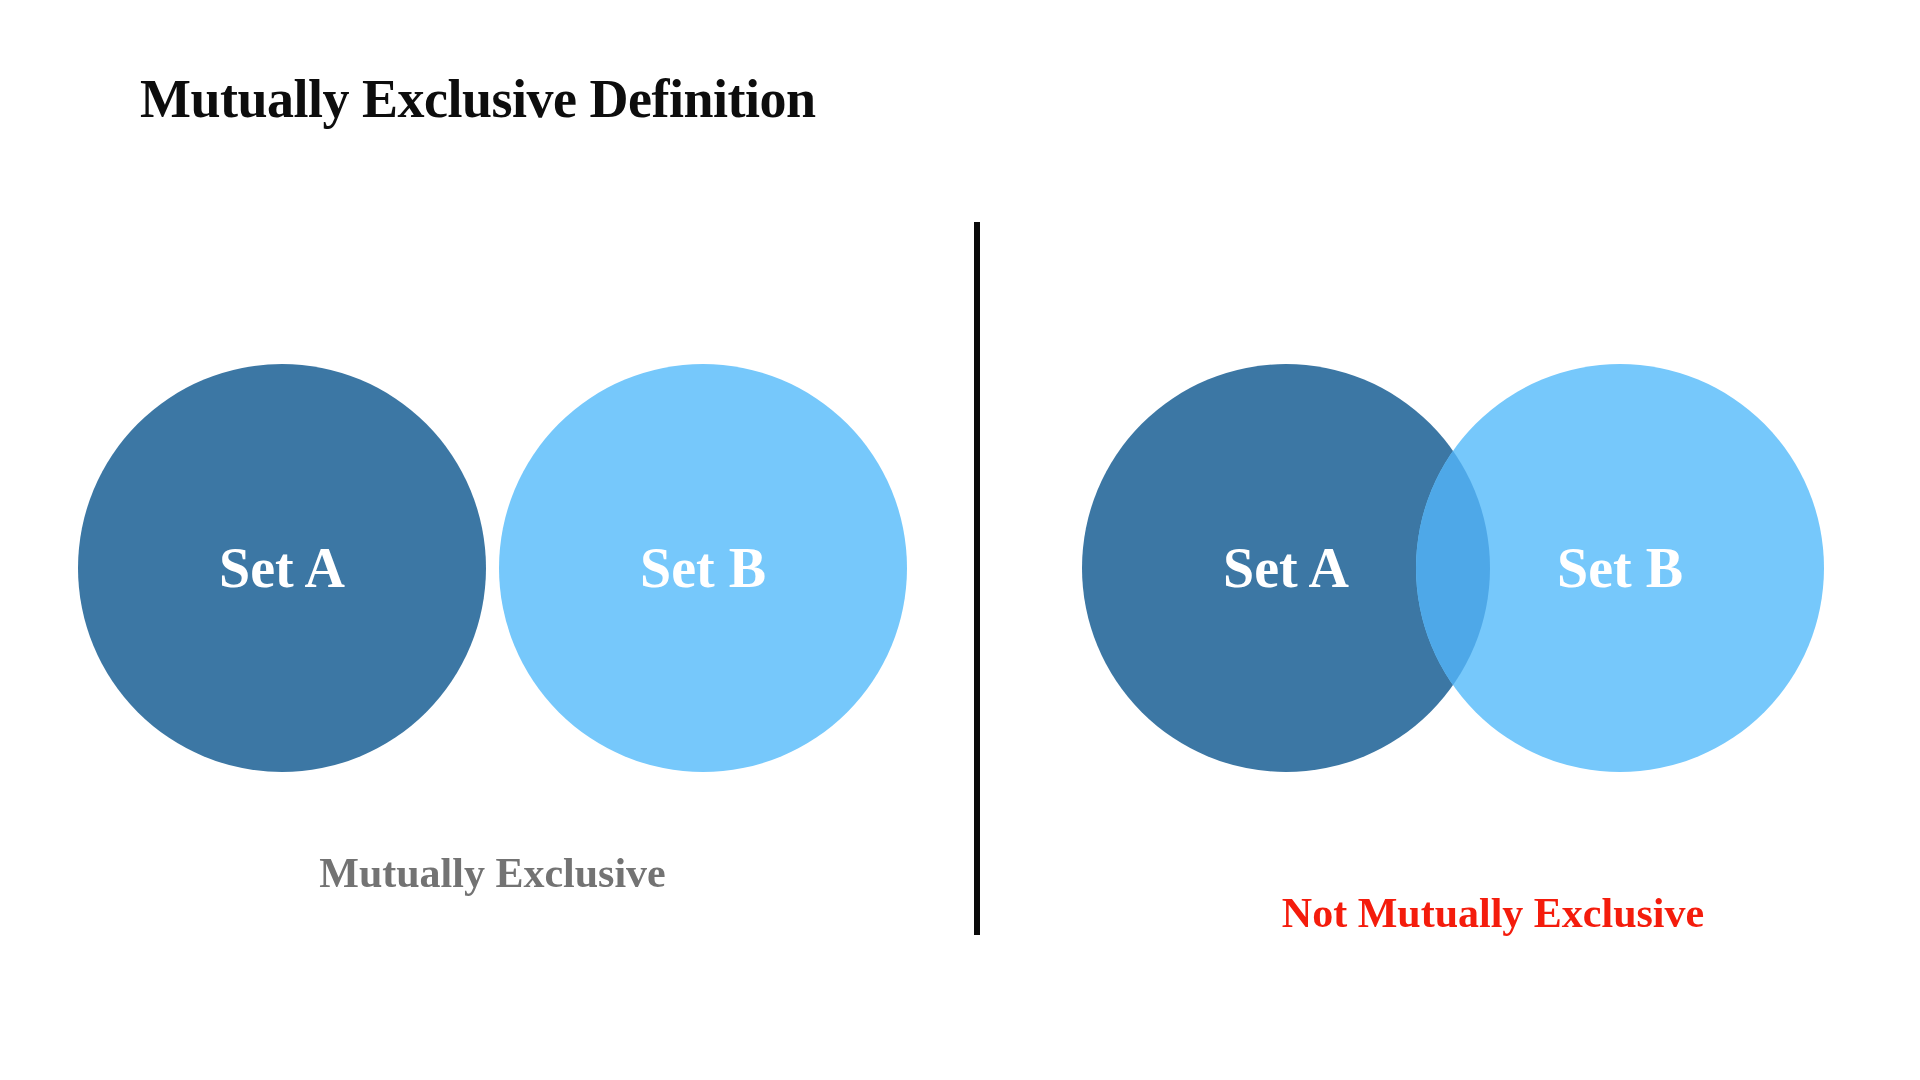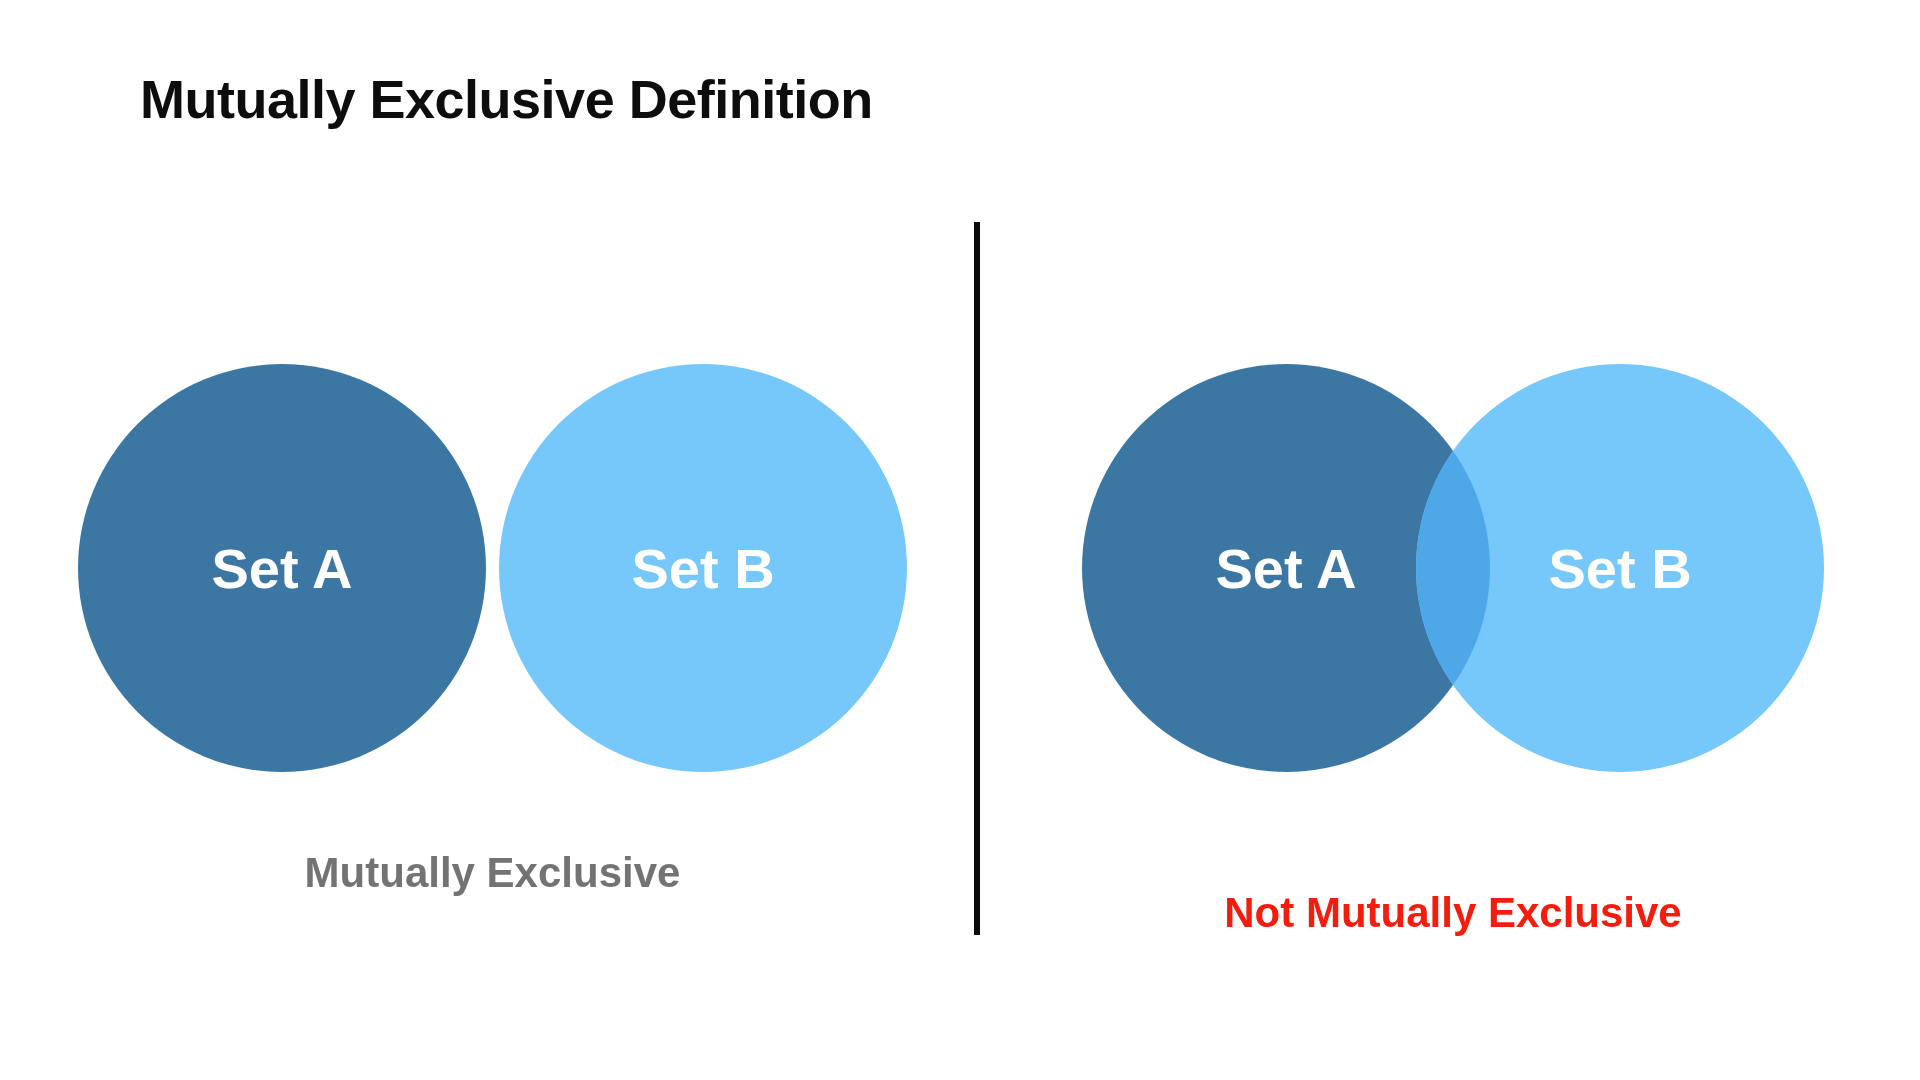--- a/index.html
+++ b/index.html
@@ -17,20 +17,21 @@
     -webkit-font-smoothing: antialiased;
   }
 
   #stage {
     position: absolute;
     left: 0;
     top: 0;
     width: 1920px;
     height: 1080px;
     background: #ffffff;
+    font-family: Liberation Serif, serif;
   }
 
   
   #page-title {
     position: absolute;
     left: 140px;
     top: 72px;
     font-size: 54px;
     font-weight: 700;
     color: #0d0d0d;
@@ -78,21 +79,21 @@
 
   .caption {
     position: absolute;
     font-size: 42px;
     font-weight: 700;
     white-space: nowrap;
     transform: translateX(-50%);
     line-height: 1.0;
   }
   #caption-left  { color: #1fad0a; }
-  #caption-right { color: #f41c0c; }
+  #caption-right { color: #f41c0c; margin-left: 40px; }
 </style>
 </head>
 <body>
 
 <div id="stage" style="background: rgb(255, 255, 255);">
 
   <div id="page-title" style="color: rgb(13, 13, 13);">Mutually Exclusive Definition</div>
 
   <div class="panel" id="panel-left">
 

